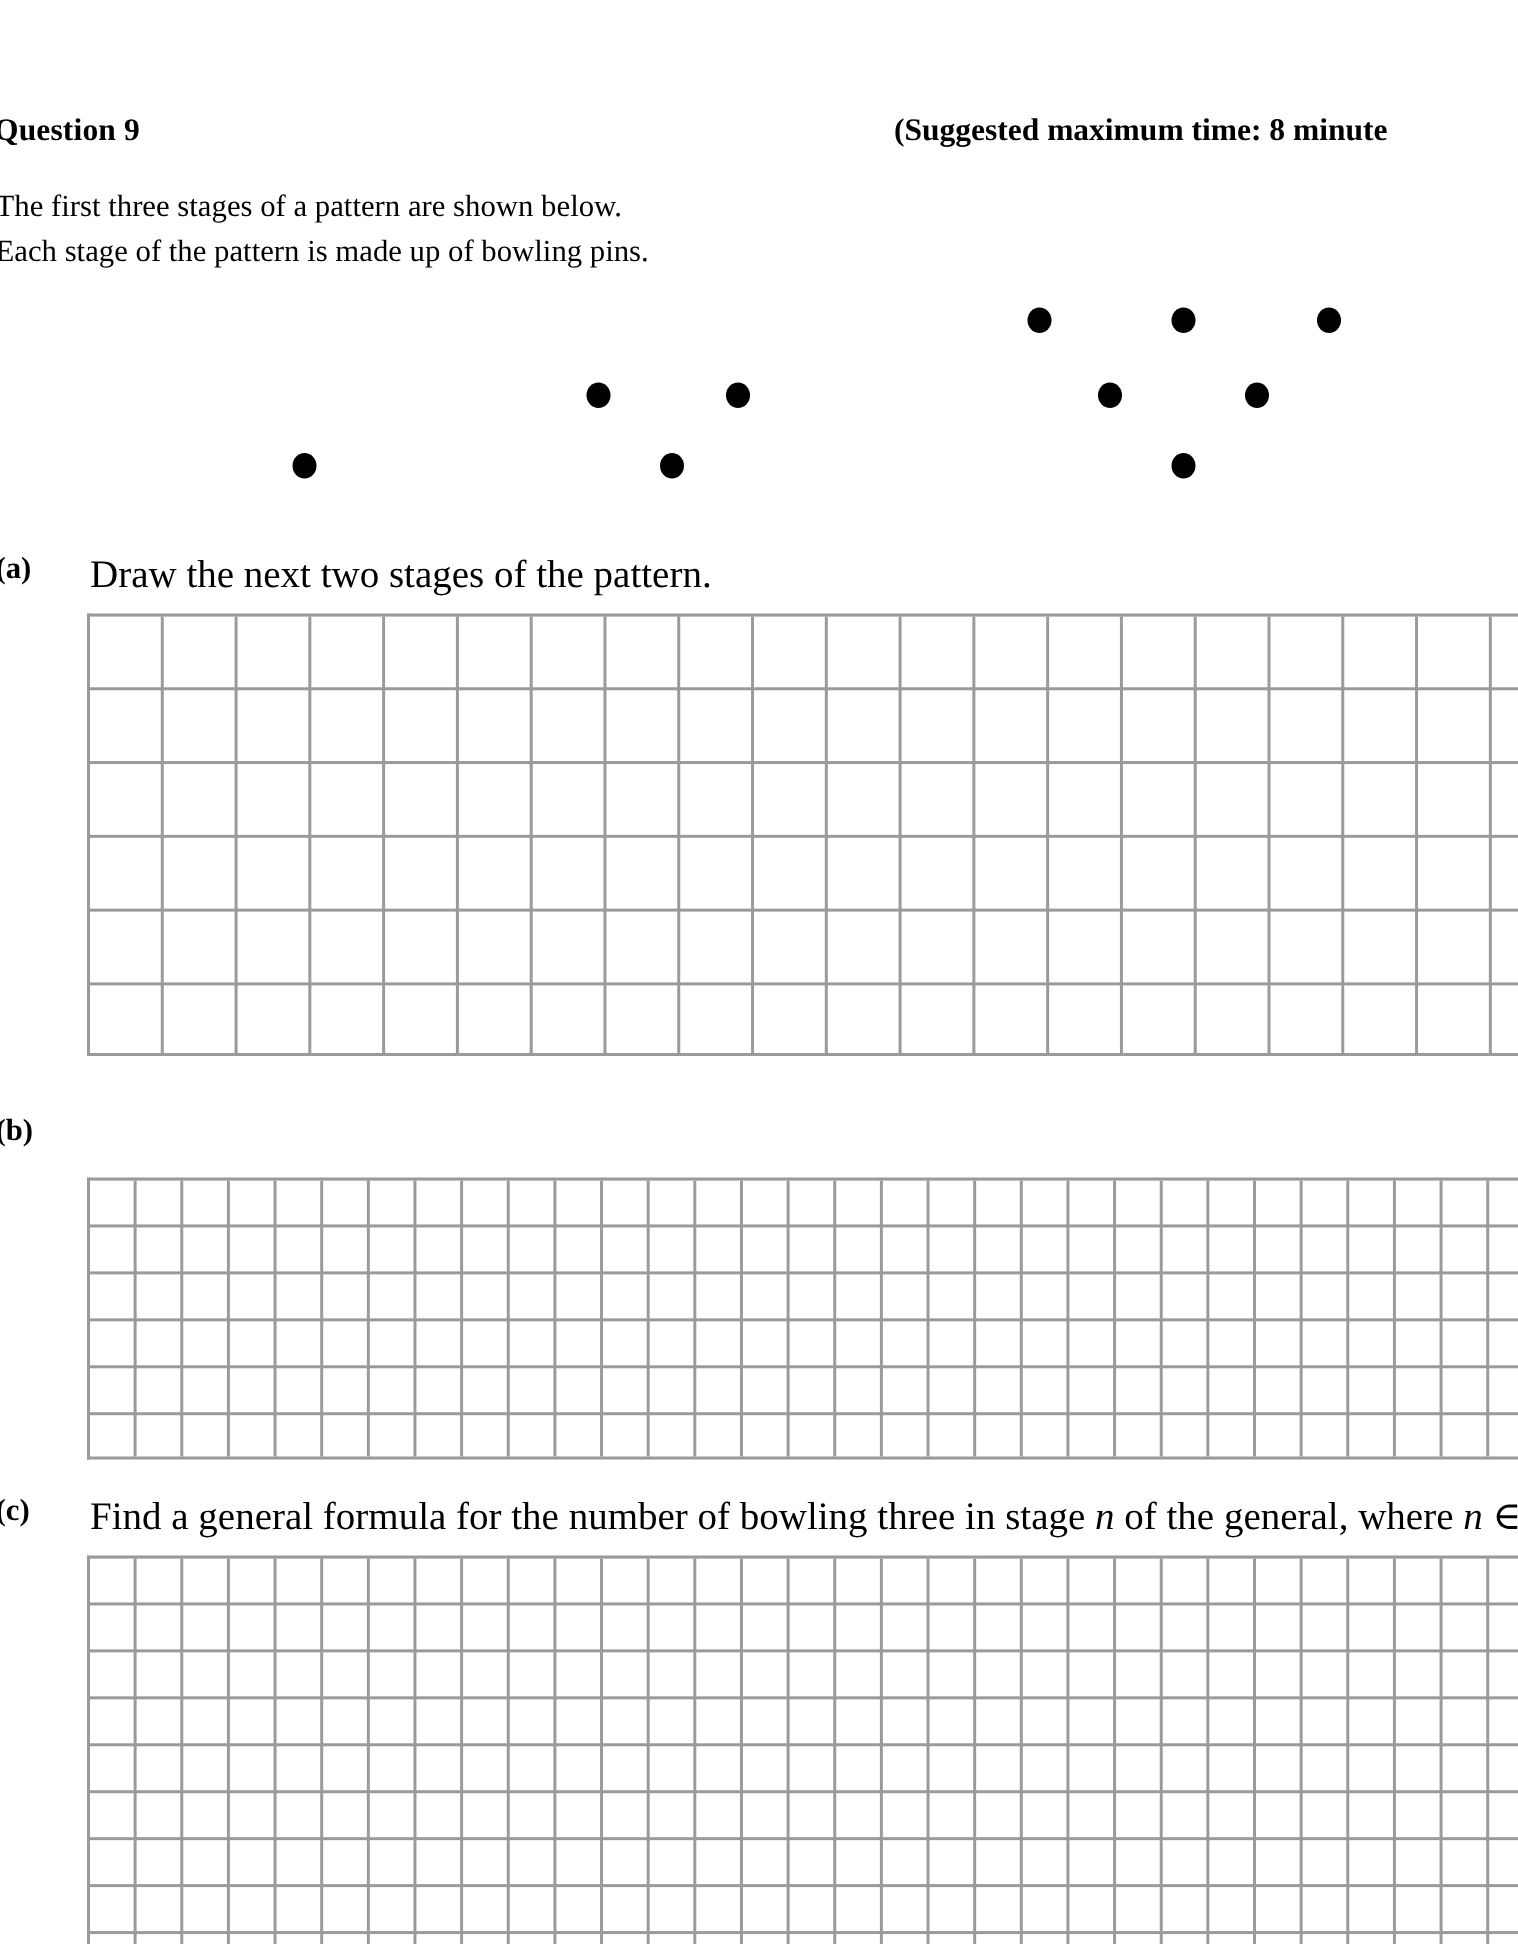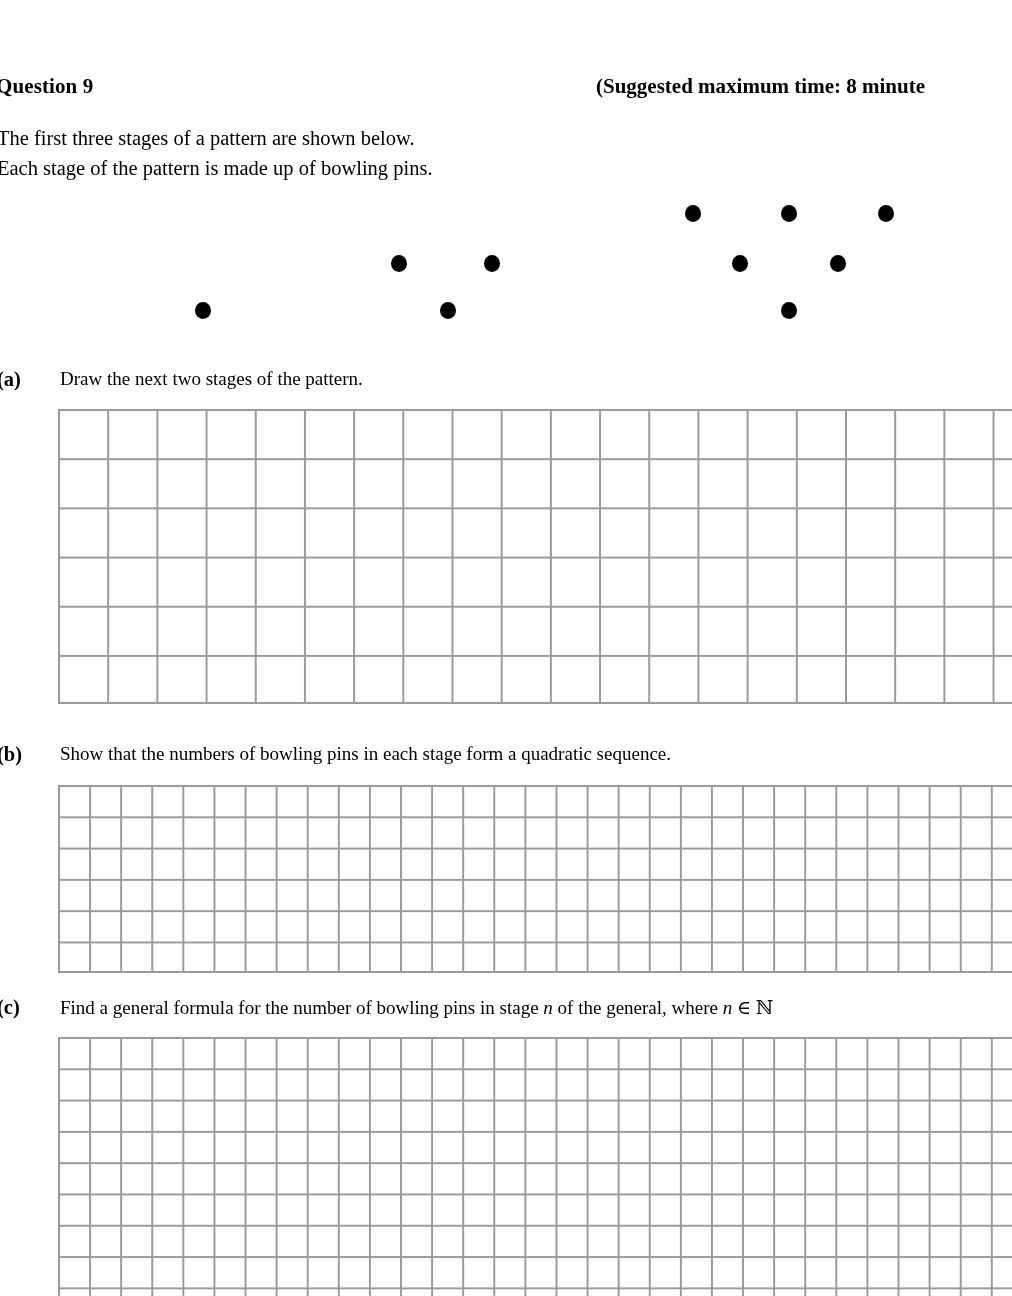--- a/index.html
+++ b/index.html
@@ -80,21 +80,21 @@
 
   
   .part-label {
     position: absolute;
     font-size: 20.5px;
     font-weight: bold;
     white-space: nowrap;
   }
   .part-text {
     position: absolute;
-    font-size: 19px;
+    font-size: 26px;
     white-space: nowrap;
   }
   .part-text i { font-style: italic; }
 
   
   .grid {
     position: absolute;
     background-color: #ffffff;
     background-repeat: repeat;
     border-top: 2px solid #9a9a9a;
@@ -171,20 +171,19 @@
     <div class="pin" style="left:732px; top:255px;"></div>
     <div class="pin" style="left:830px; top:255px;"></div>
     <div class="pin" style="left:781px; top:302px;"></div>
   </div>
 
   <div class="part-label" style="left:-3px; top:368px;">(a)</div>
   <div class="part-text" style="left:60px; top:368px;">Draw the next two stages of the pattern.</div>
   <div class="grid grid-a"></div>
 
   <div class="part-label" style="left:-3px; top:743px;">(b)</div>
-  <div class="part-text" style="left:60px; top:743px;">Show that the numbers of bowling pins in each stage form a quadratic sequence.</div>
   <div class="grid grid-b"></div>
 
   <div class="part-label" style="left:-3px; top:996px;">(c)</div>
-  <div class="part-text" style="left:60px; top:996px;"><span>Find a general formula for the number of bowling pins in stage </span><i>n</i><span> of the general, where </span><i>n</i><span> ∈ ℕ</span></div>
+  <div class="part-text" style="left:60px; top:996px;"><span>Find a general formula for the number of bowling three in stage </span><i>n</i><span> of the general, where </span><i>n</i><span> ∈ ℕ</span></div>
   <div class="grid grid-c"></div>
 
 </div>
 
 </body></html>

